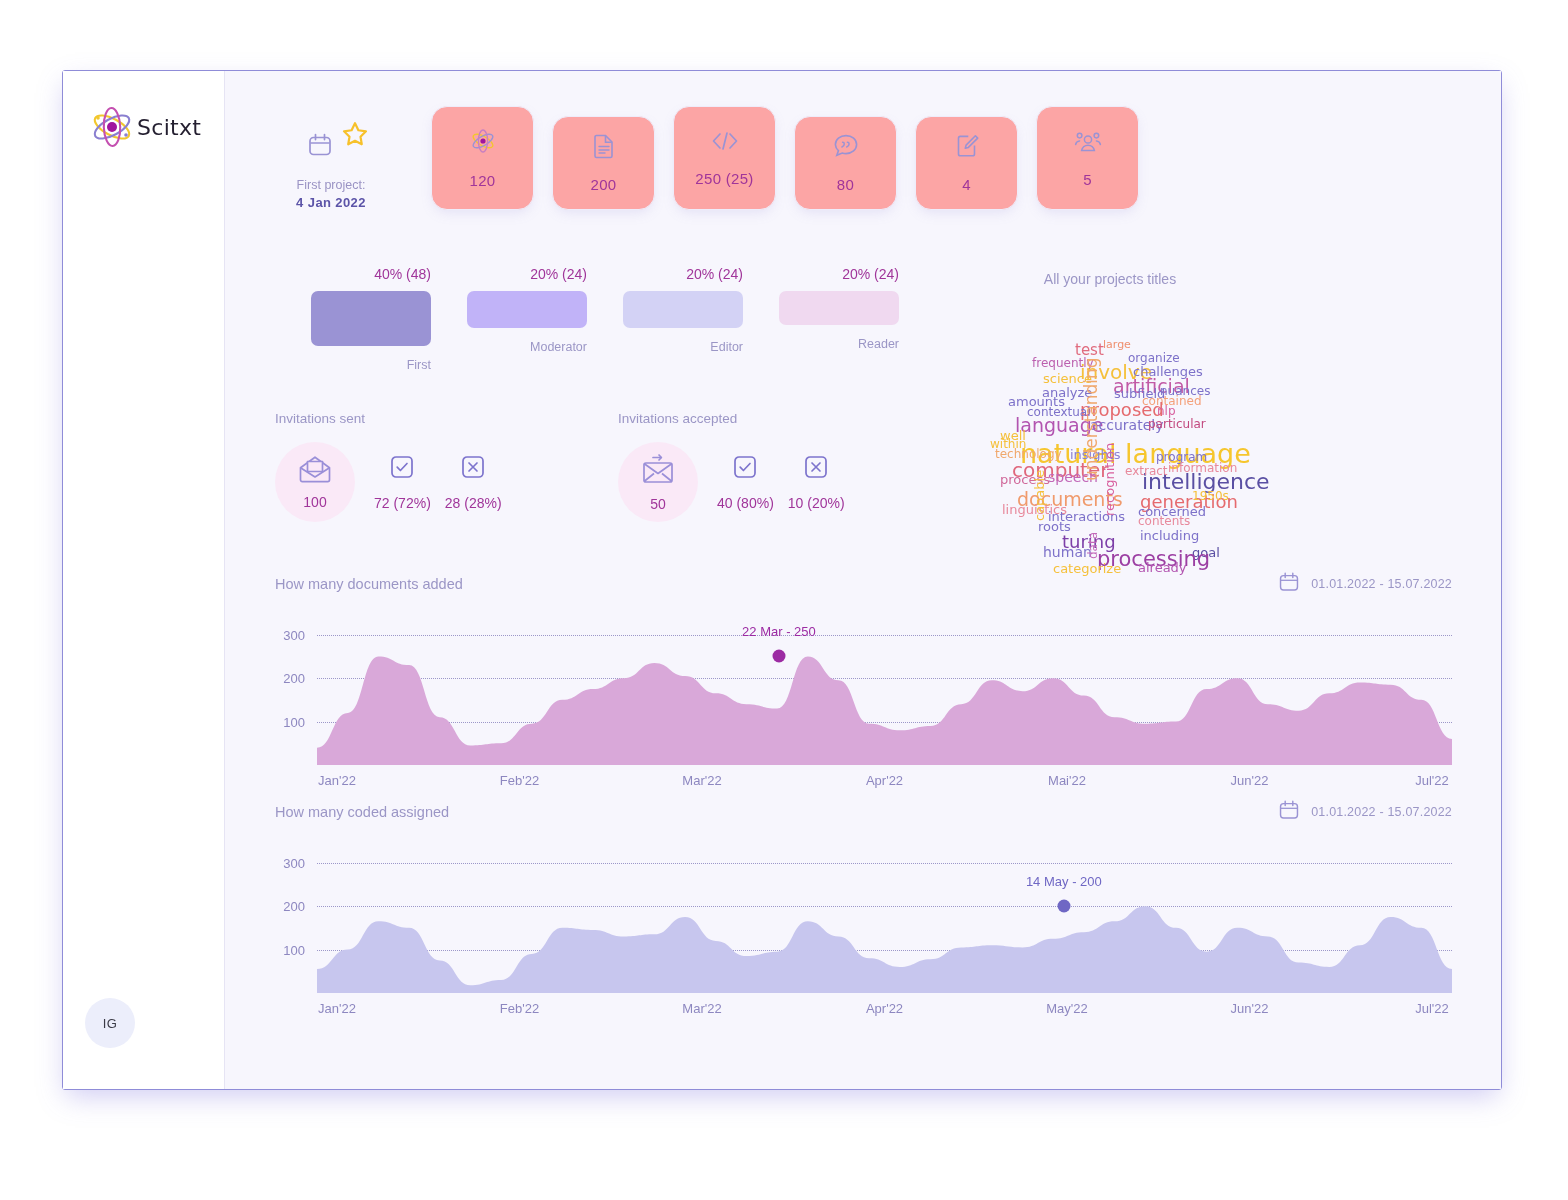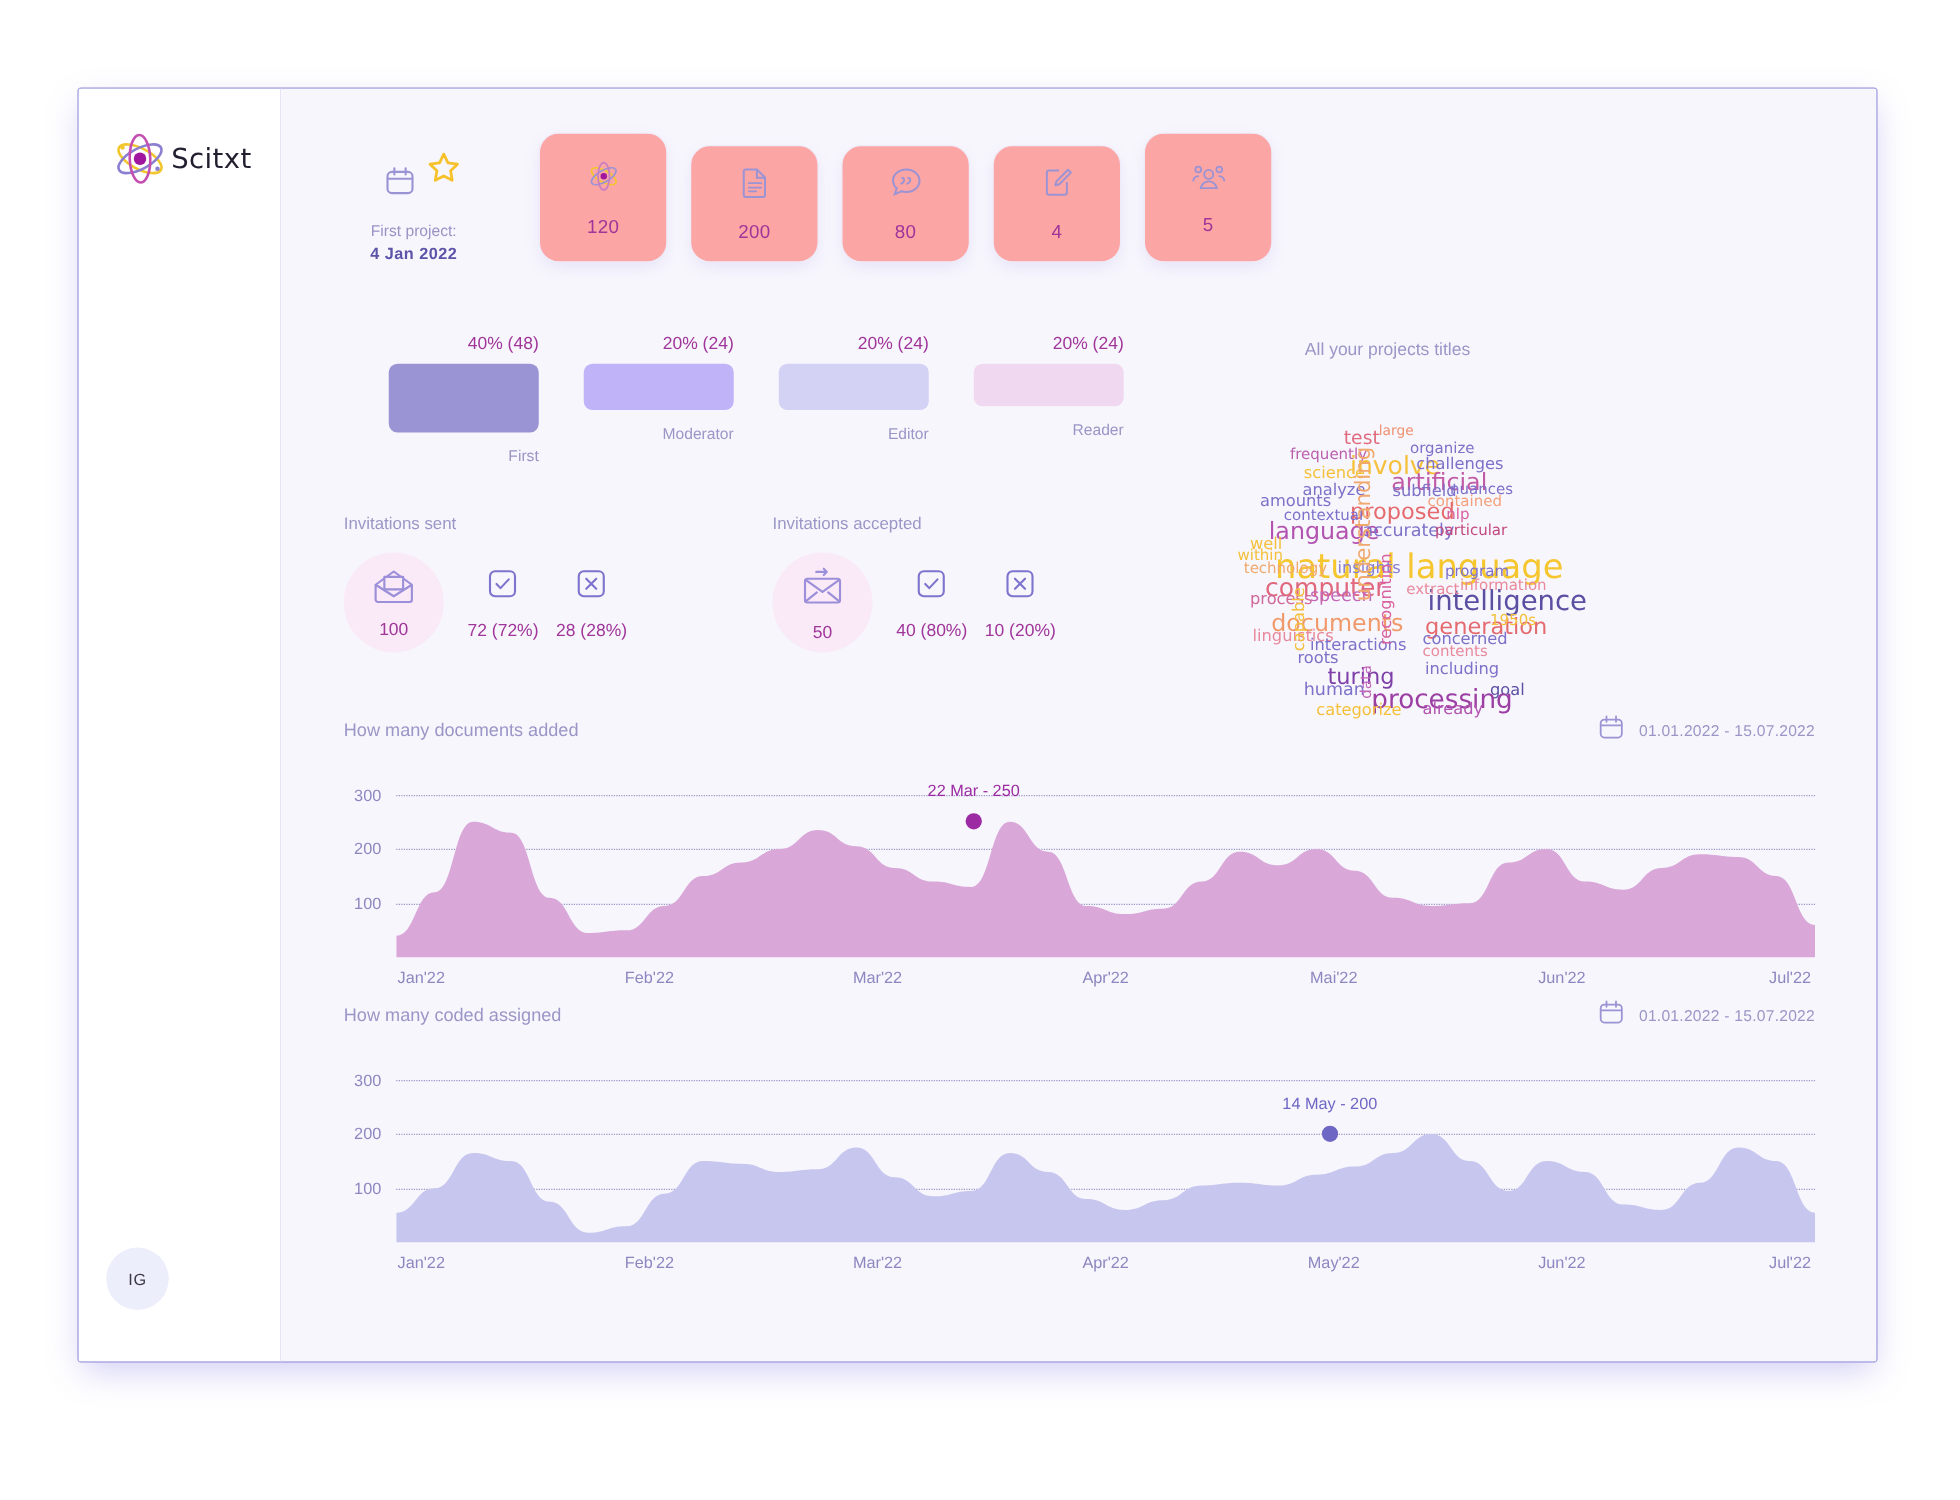--- a/index.html
+++ b/index.html
@@ -224,20 +224,30 @@
           <span>
             <svg width="24" height="26" viewBox="0 0 24 26" fill="none" stroke="#9a93d4" stroke-width="1.6">
               <path d="M4.5 2.5h9l6.5 6.5v14a1.5 1.5 0 0 1-1.5 1.5h-14A1.5 1.5 0 0 1 3 23V4a1.5 1.5 0 0 1 1.5-1.5z"></path>
               <path d="M13.5 2.8V9.2H19.8"></path>
               <path d="M7 13.5h10M7 17h10M7 20h6" stroke-width="1.4" stroke-linecap="round"></path>
             </svg>
           </span>
           <span class="stat-val">200</span>
         </div>
 
+        <div class="stat-card tall">
+          <span>
+            <svg width="30" height="24" viewBox="0 0 30 24" fill="none" stroke="#9a93d4" stroke-width="1.7" stroke-linecap="round" stroke-linejoin="round">
+              <path d="M10 5L3.5 12 10 19"></path>
+              <path d="M20 5l6.5 7L20 19"></path>
+              <path d="M17 4l-4 16"></path>
+            </svg>
+          </span>
+          <span class="stat-val">250 (25)</span>
+        </div>
 
         <div class="stat-card">
           <span>
             <svg width="26" height="26" viewBox="0 0 26 26" fill="none" stroke="#9a93d4" stroke-width="1.6">
               <path d="M13 2.6c6 0 10.6 4 10.6 9s-4.6 9-10.6 9c-1.3 0-2.6-.2-3.8-.6l-5.4 2.3 1.6-4.6A8.6 8.6 0 0 1 2.4 11.6c0-5 4.6-9 10.6-9z"></path>
               <path d="M9.6 9.3c1 0 1.7.7 1.7 1.7 0 1.1-.9 2.4-2.4 3m5.5-4.7c1 0 1.7.7 1.7 1.7 0 1.1-.9 2.4-2.4 3" stroke-width="1.5" stroke-linecap="round"></path>
             </svg>
           </span>
           <span class="stat-val">80</span>
         </div>

